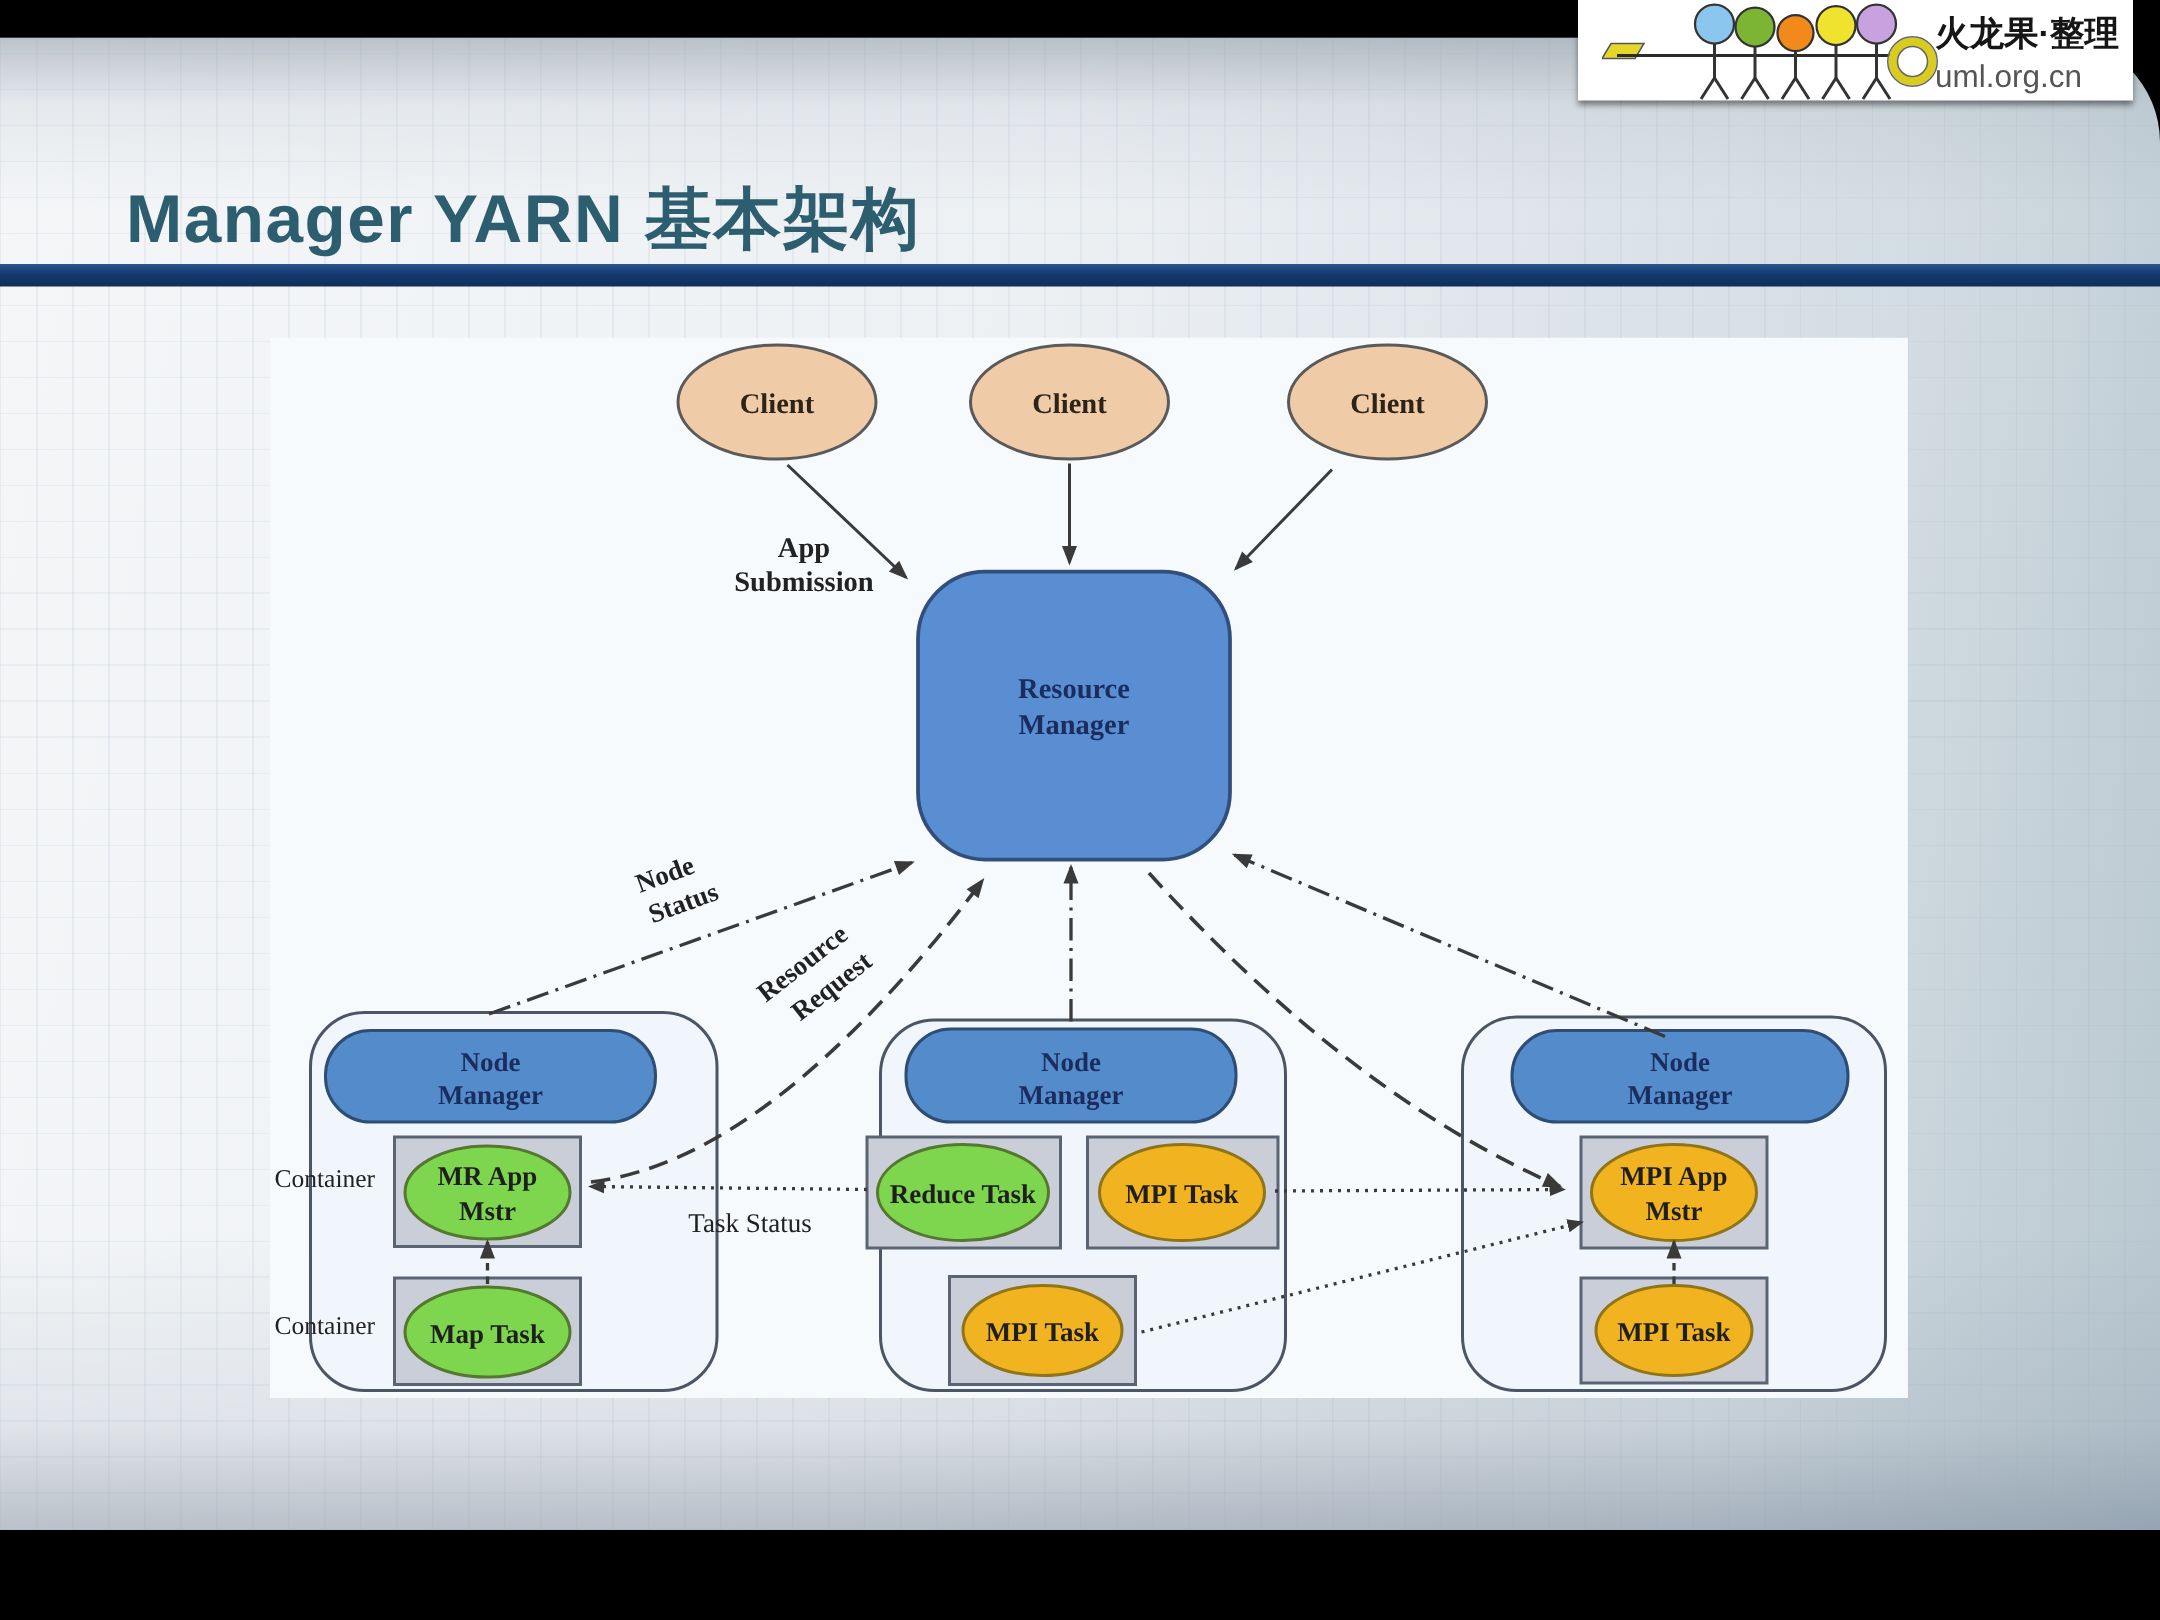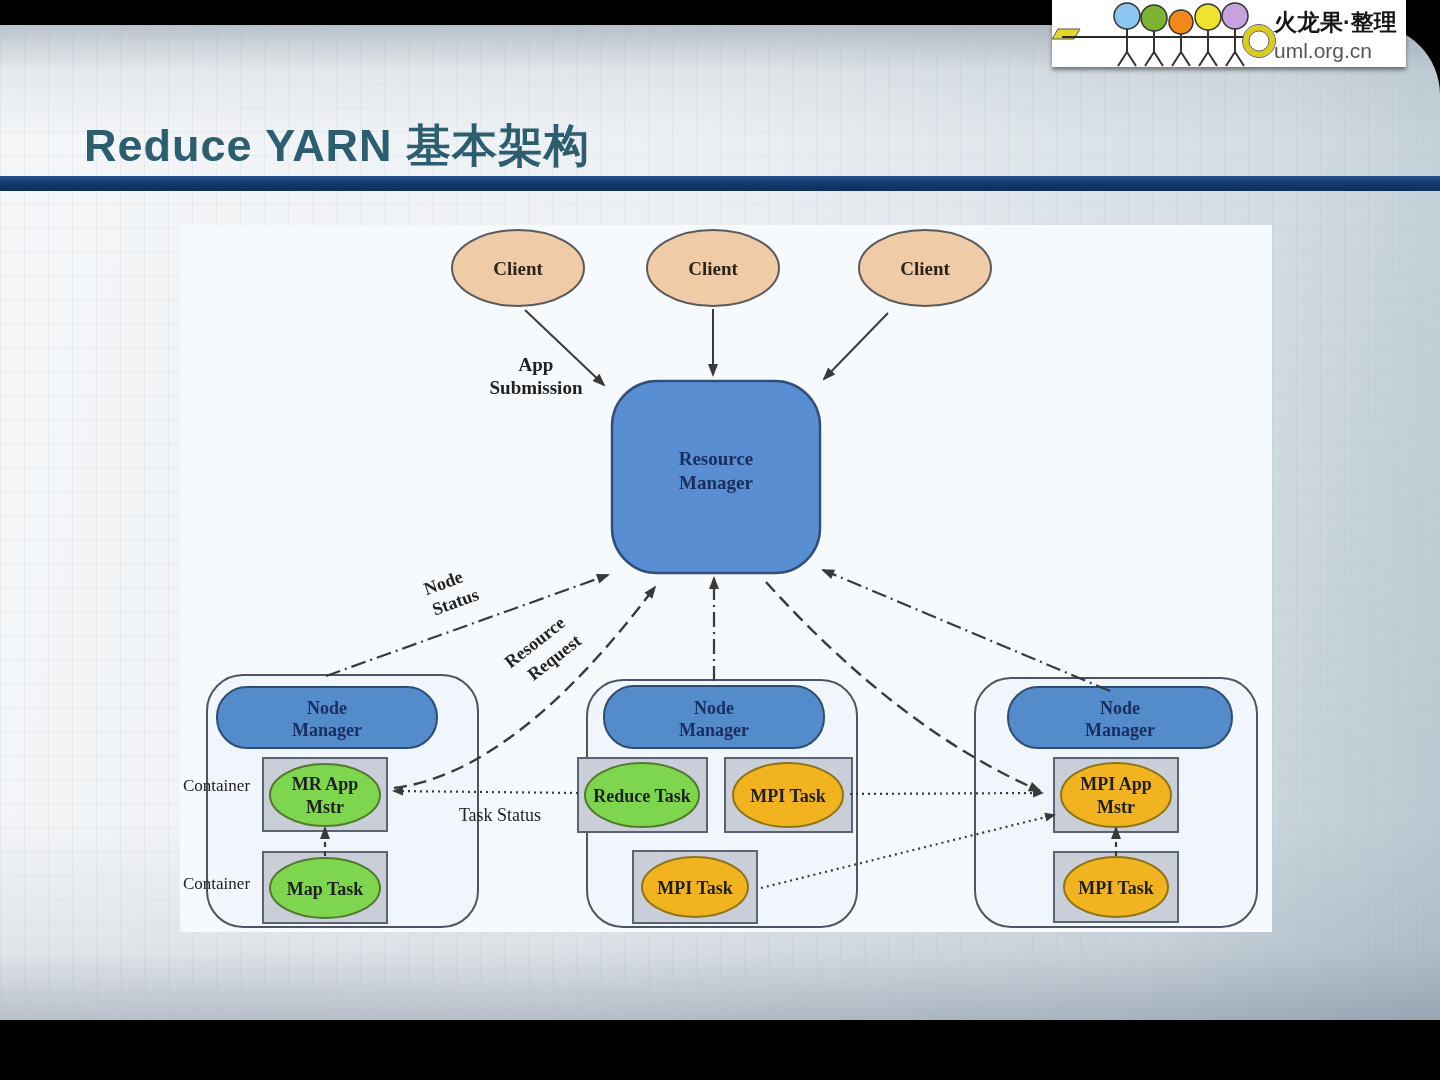--- a/index.html
+++ b/index.html
@@ -28,39 +28,40 @@
     white-space:nowrap;
   }
   .title-rule{
     position:absolute;left:0;top:176px;width:1440px;height:15px;
     background:linear-gradient(180deg,#2a5590 0%,#143a6e 45%,#0f2f5c 100%);
   }
   .logo-box{
     position:absolute;left:1052px;top:0;width:354px;height:67px;
     background:#ffffff;
     box-shadow:0 3px 4px rgba(0,0,0,0.45);
+    padding-left:16px;
   }
   .diagram-panel{
     position:absolute;left:180px;top:225px;width:1092px;height:707px;
   }
   svg text{font-family:"Liberation Serif",serif;}
   .t-mgr{fill:#1b2c5e;font-weight:bold;}
   .t-node{fill:#1f1f1f;font-weight:bold;}
   .t-client{fill:#2c2418;font-weight:bold;}
   .t-label{fill:#222222;font-weight:bold;}
   .t-plain{fill:#222222;font-weight:normal;}
   .logo-title{font-family:"Liberation Sans",sans-serif;font-weight:bold;fill:#161616;}
   .logo-site{font-family:"Liberation Sans",sans-serif;fill:#555555;}
 </style>
 </head>
 <body>
 
 <div class="slide-bg"></div>
 
-<div class="page-title">Reduce YARN 基本架构</div>
+<div class="page-title">Manager YARN 基本架构</div>
 <div class="title-rule"></div>
 
 <div class="logo-box">
   <svg width="354" height="67" viewBox="0 0 354 67">
     <polygon points="6,29 28,29 22,39 0,39" fill="#e5d62a" stroke="#555" stroke-width="1"></polygon>
     <line x1="10" y1="37" x2="197" y2="37" stroke="#2b2b2b" stroke-width="2"></line>
     <g stroke="#333" stroke-width="2">
       <g>
         <line x1="75" y1="29" x2="75" y2="52"></line>
           <line x1="75" y1="52" x2="66" y2="66"></line>

